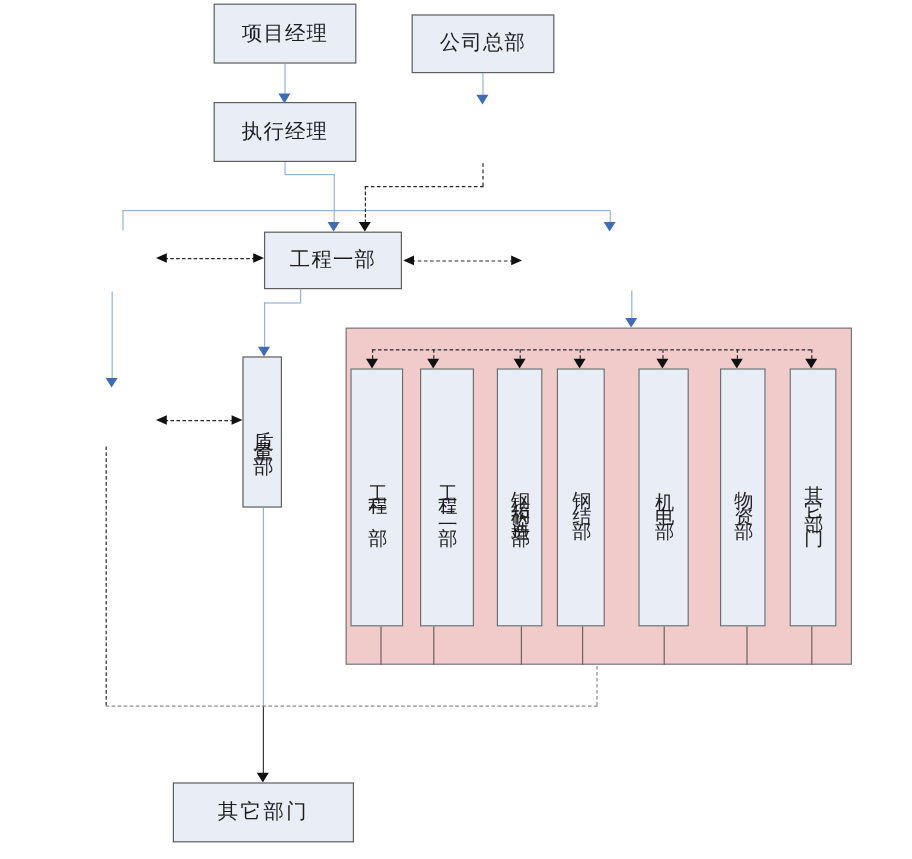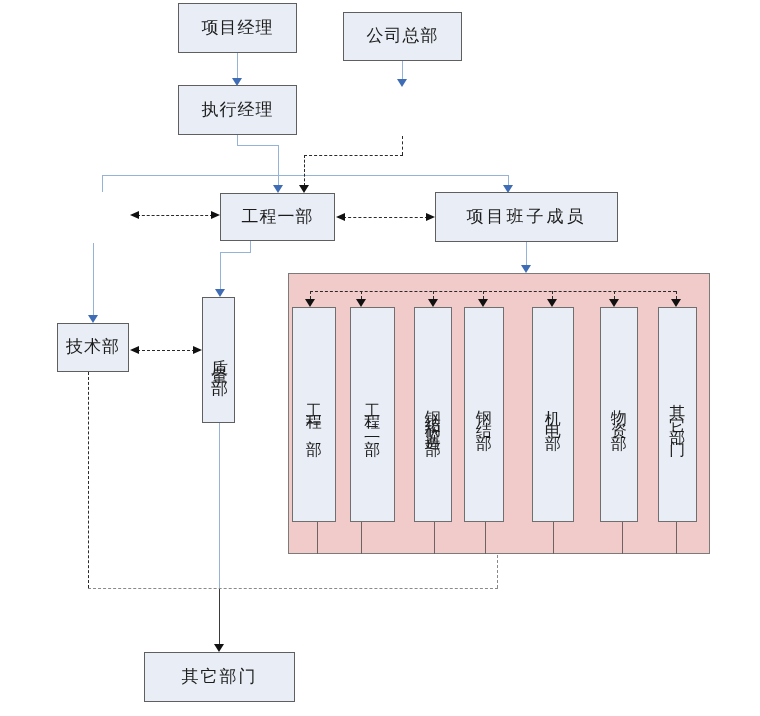--- a/index.html
+++ b/index.html
@@ -148,18 +148,16 @@
   <div class="vline stub" style="left:434px; top:522px; height:32px;"></div>
   <div class="vline stub" style="left:485px; top:522px; height:32px;"></div>
   <div class="vline stub" style="left:553px; top:522px; height:32px;"></div>
   <div class="vline stub" style="left:622px; top:522px; height:32px;"></div>
   <div class="vline stub" style="left:676px; top:522px; height:32px;"></div>
 
   <div class="node" style="left:178px; top:3px;   width:119px; height:50px;">项目经理</div>
   <div class="node" style="left:343px; top:12px;  width:119px; height:49px;">公司总部</div>
   <div class="node" style="left:178px; top:85px;  width:119px; height:50px;">执行经理</div>
   <div class="node" style="left:220px; top:193px; width:115px; height:48px;">工程一部</div>
-  <div class="node" style="left:435px; top:192px; width:183px; height:50px; letter-spacing:3px;">项目班子成员</div>
-  <div class="node" style="left:57px;  top:323px; width:72px;  height:49px;">技术部</div>
   <div class="node vtext qv" style="left:202px; top:297px; width:33px; height:126px;">质量部</div>
   <div class="node" style="left:144px; top:652px; width:151px; height:50px; letter-spacing:2px;">其它部门</div>
 
 </div>
 
 </body></html>

